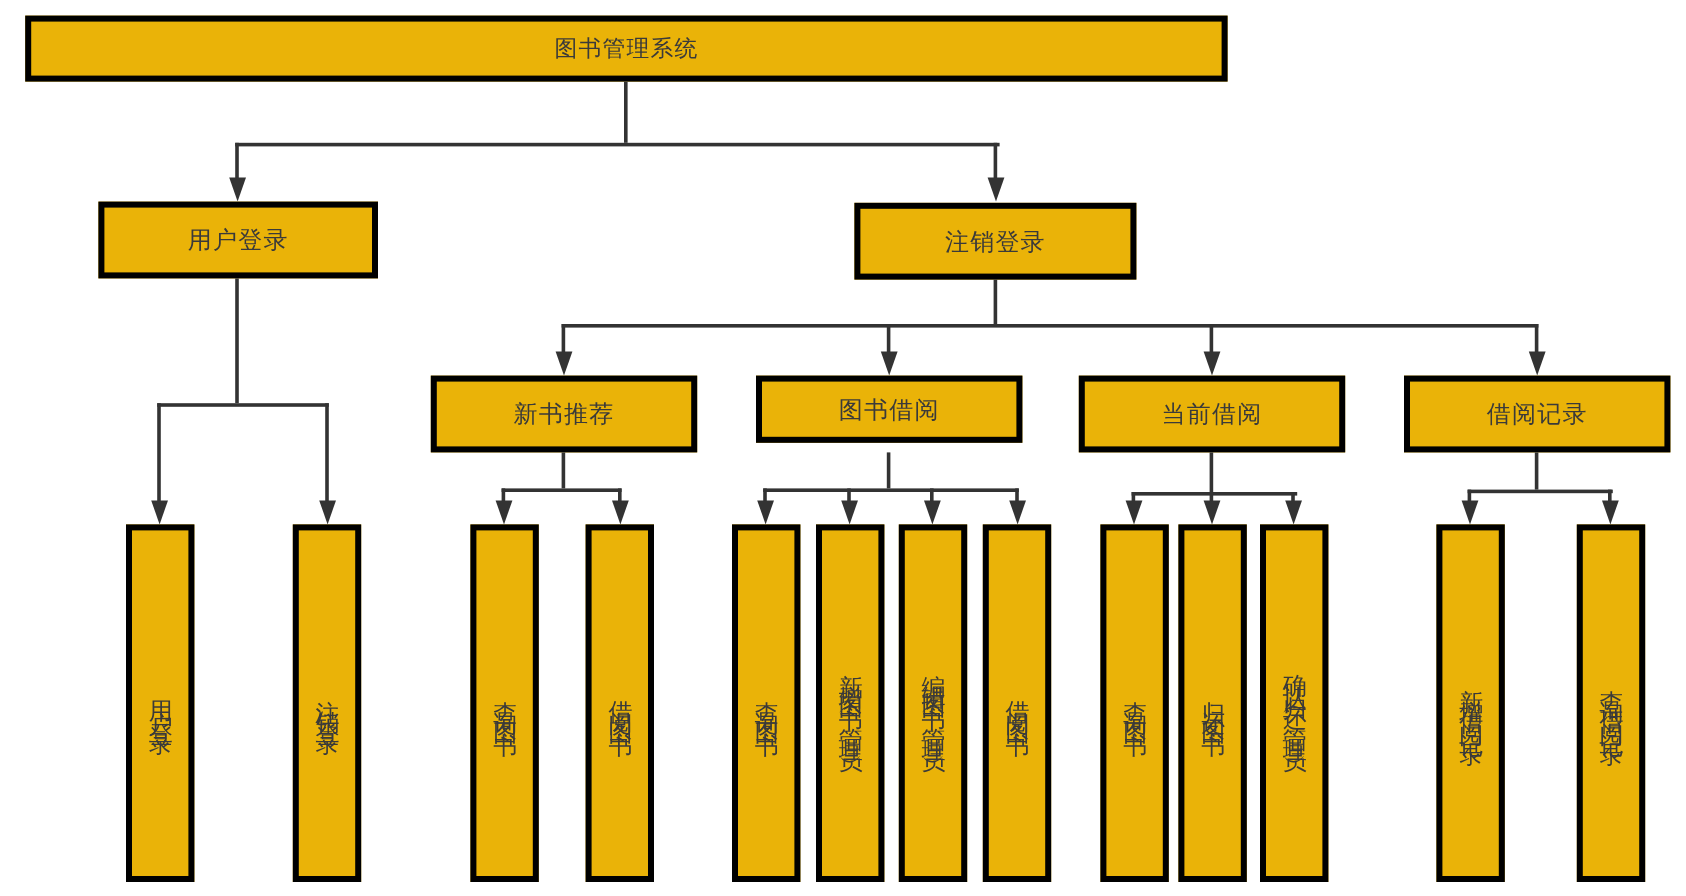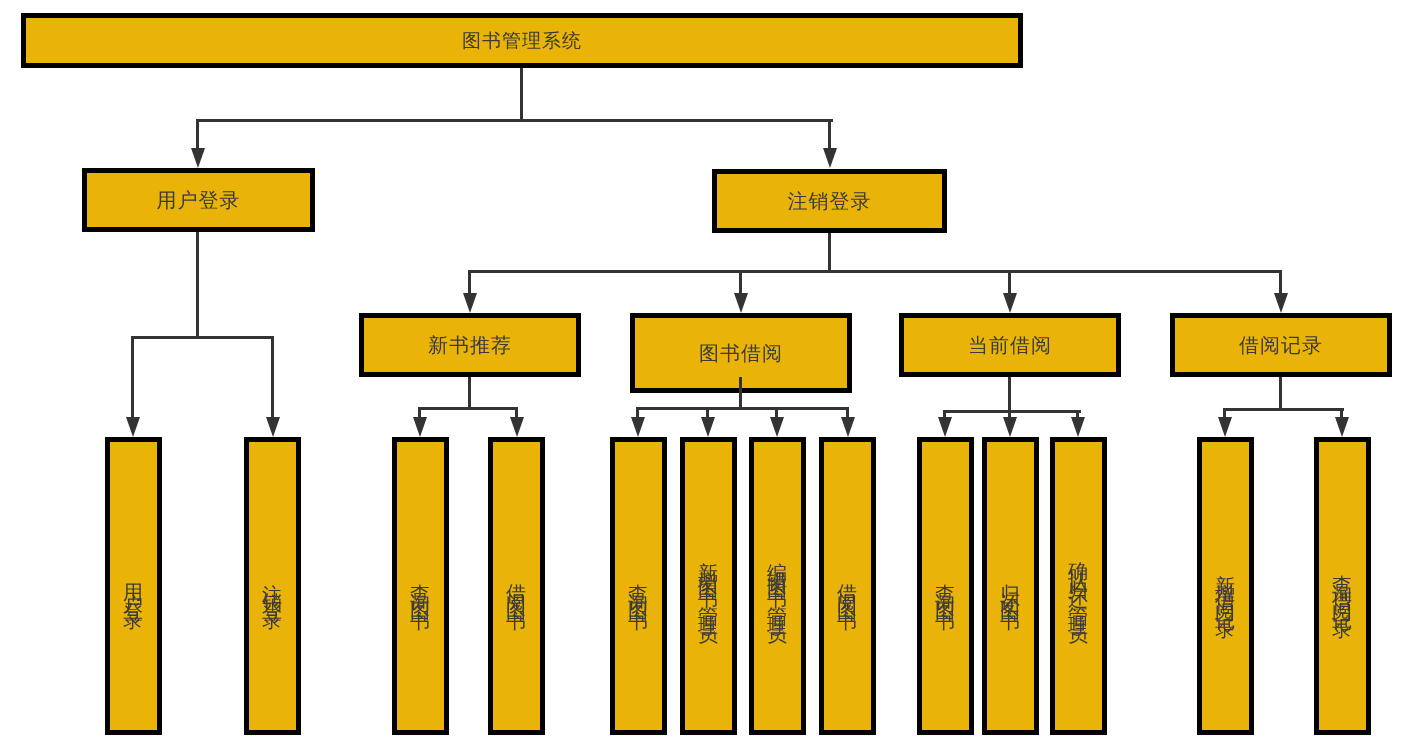--- a/index.html
+++ b/index.html
@@ -77,21 +77,21 @@
   <div class="line" style="left:468px;top:270px;width:3px;height:25px"></div>
   <div class="arrow" style="left:463px;top:293px"></div>
   <div class="line" style="left:739px;top:270px;width:3px;height:25px"></div>
   <div class="arrow" style="left:734px;top:293px"></div>
   <div class="line" style="left:1008px;top:270px;width:3px;height:25px"></div>
   <div class="arrow" style="left:1003px;top:293px"></div>
   <div class="line" style="left:1279px;top:270px;width:3px;height:25px"></div>
   <div class="arrow" style="left:1274px;top:293px"></div>
 
   <div class="node" style="left:359px;top:313px;width:222px;height:64px">新书推荐</div>
-  <div class="node" style="left:630px;top:313px;width:222px;height:80px">图书借阅</div>
+  <div class="node" style="left:630px;top:313px;width:222px;height:56px">图书借阅</div>
   <div class="node" style="left:1170px;top:313px;width:222px;height:64px">借阅记录</div>
   <div class="node" style="left:899px;top:313px;width:222px;height:64px">当前借阅</div>
 
   <div class="line" style="left:468px;top:377px;width:3px;height:30px"></div>
   <div class="line" style="left:418px;top:407px;width:100px;height:3px"></div>
   <div class="line" style="left:418px;top:407px;width:3px;height:12px"></div>
   <div class="arrow" style="left:413px;top:417px"></div>
   <div class="line" style="left:515px;top:407px;width:3px;height:12px"></div>
   <div class="arrow" style="left:510px;top:417px"></div>
 

